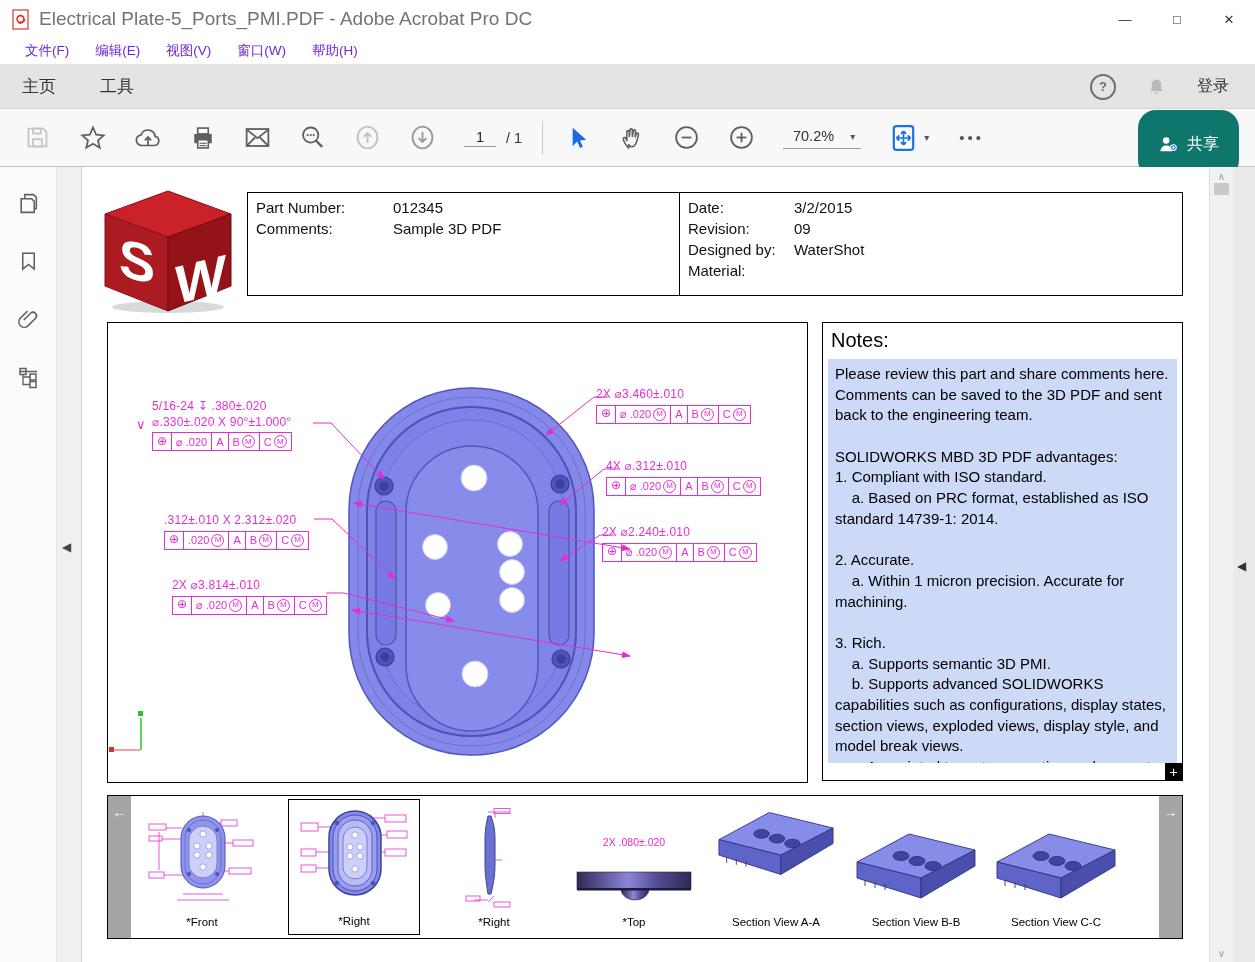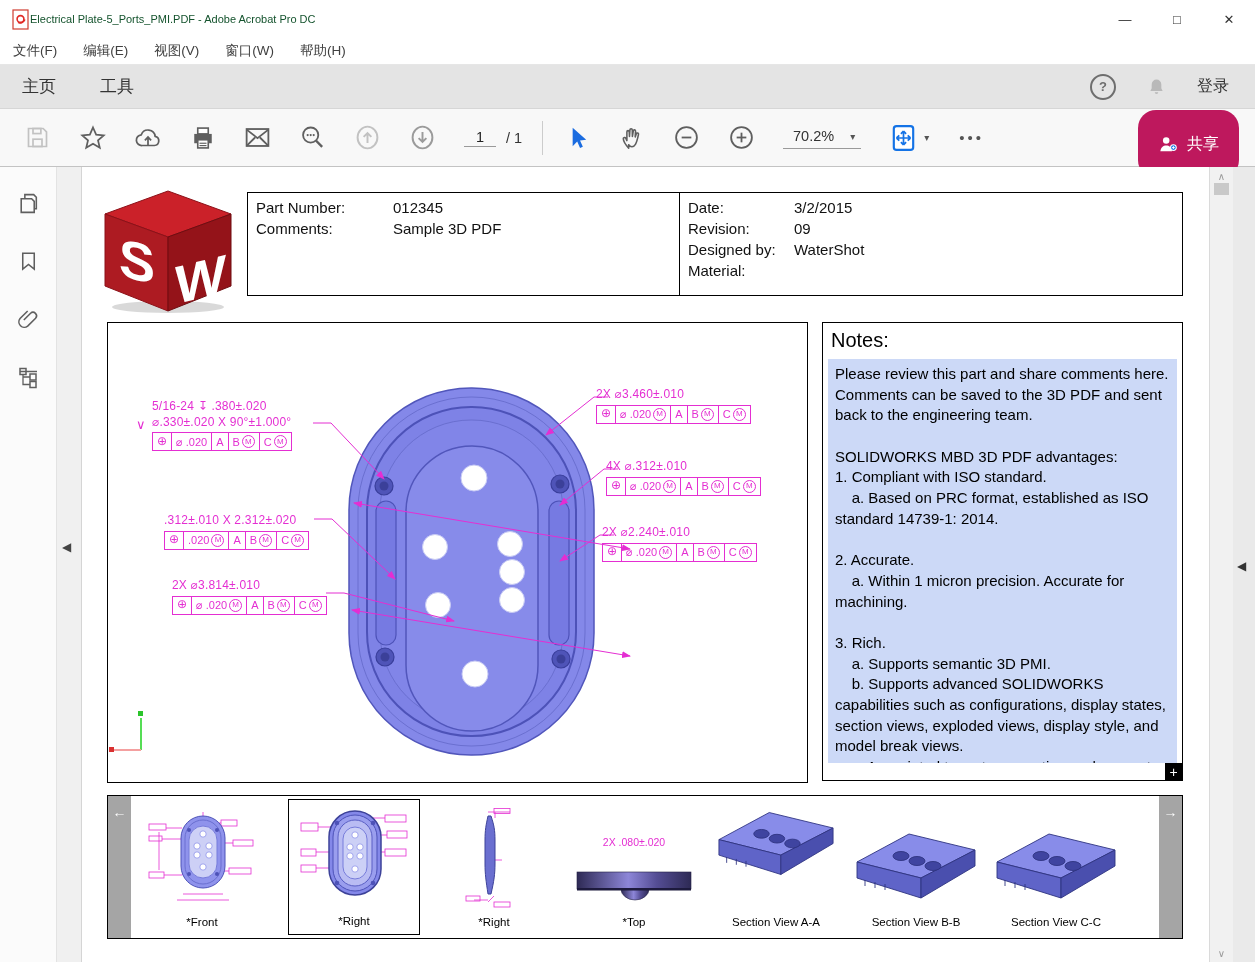--- a/index.html
+++ b/index.html
@@ -1,27 +1,27 @@
 <!DOCTYPE html>
 <html><head>
 <meta charset="utf-8">
 <style>
   html,body{margin:0;padding:0;}
   body{width:1255px;height:962px;overflow:hidden;background:#fff;
        font-family:"Liberation Sans","DejaVu Sans",sans-serif;color:#222;}
   svg{display:block}
   
   .titlebar{height:38px;display:flex;align-items:center;padding-left:12px;background:#fff;}
-  .titlebar .title{font-size:11px;color:#14532d;flex:1;}
+  .titlebar .title{font-size:19px;color:#737373;margin-left:9px;flex:1;}
   .winctl{display:flex;}
   .winctl span{width:52px;height:38px;display:flex;align-items:center;justify-content:center;
                font-size:13px;color:#333;cursor:default;}
   
-  .menubar{height:26px;display:flex;align-items:center;padding-left:0;
-           border-bottom:1px solid #e6e6e6;font-size:13.5px;color:#404040;}
+  .menubar{height:26px;display:flex;align-items:center;padding-left:12px;
+           border-bottom:1px solid #e6e6e6;font-size:13.5px;color:#6d28d9;}
   .menu-item{padding:0 13px;}
   
   .tabbar{height:43px;background:#e4e4e4;display:flex;align-items:stretch;}
   .apptab{padding:0 22px;display:flex;align-items:center;font-size:17px;color:#333;}
   .doctab{margin-left:30px;width:168px;background:#f7f7f7;border-left:1px solid #cfcfcf;
           border-right:1px solid #cfcfcf;display:flex;align-items:center;gap:12px;
           padding:0 14px;font-size:14px;color:#222;}
   .doctab .lbl{flex:1;white-space:nowrap;overflow:hidden;}
   .tabclose{color:#555;font-size:14px;}
   .tabbar-right{margin-left:auto;display:flex;align-items:center;gap:30px;padding-right:26px;}
@@ -36,21 +36,21 @@
   .pagebox{display:flex;align-items:center;gap:10px;width:86px;justify-content:center;}
   .pagebox input{width:28px;border:none;border-bottom:1px solid #9a9a9a;background:transparent;
                  text-align:center;font-size:14.5px;font-family:inherit;color:#222;}
   .pagetotal{font-size:14.5px;color:#333;}
   .zoomctl{display:flex;align-items:center;gap:16px;border-bottom:1px solid #9a9a9a;
            padding:2px 6px 4px 10px;margin:4px 14px;}
   .zoomctl .zv{font-size:14.5px;color:#333;}
   .caret{font-size:10px;color:#555;}
   .fitgrp{display:flex;align-items:center;gap:8px;margin:0 16px;}
   .dots{font-size:15px;color:#555;letter-spacing:3px;margin:0 14px;}
-  .sharebtn{margin-left:auto;margin-right:16px;height:36px;border-radius:18px;background:#be185d;
+  .sharebtn{margin-left:auto;margin-right:16px;height:36px;border-radius:18px;background:#0f766e;
             color:#fff;display:flex;align-items:center;gap:9px;padding:16px 20px;font-size:16px;margin-top:13px;}
   
   .main{display:flex;height:797px;}
   .navcol{width:57px;background:#fbfbfb;border-right:1px solid #e3e3e3;display:flex;
           flex-direction:column;align-items:center;padding-top:24px;gap:33px;box-sizing:border-box;}
   .navstrip{width:25px;background:#f0f0f0;border-right:1px solid #d5d5d5;position:relative;box-sizing:border-box;}
   .navstrip .col{position:absolute;top:373px;left:5px;font-size:12px;color:#444;}
   .page{position:relative;width:1127px;background:#fff;}
   .vscroll{width:24px;background:#f1f1f1;border-left:1px solid #dadada;position:relative;box-sizing:border-box;}
   .vscroll .chev{position:absolute;left:0;width:100%;text-align:center;font-size:10px;color:#9a9a9a;}

